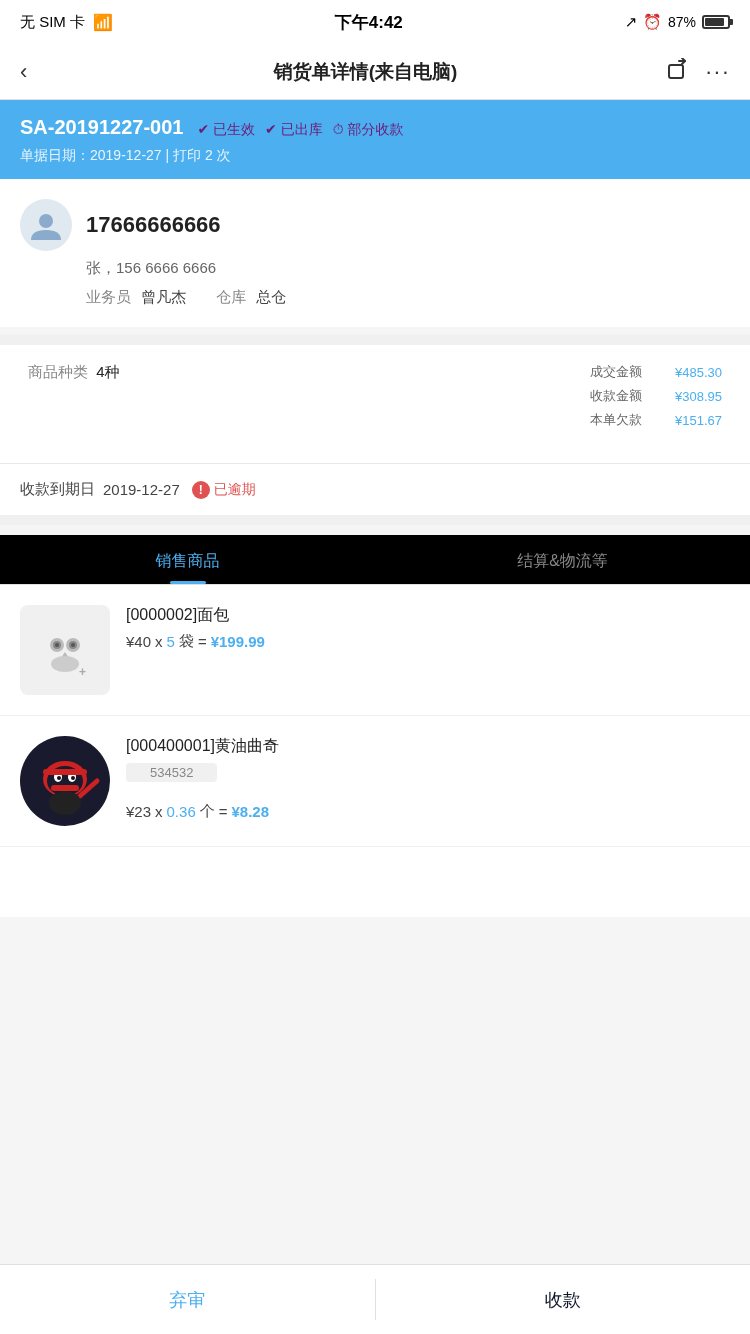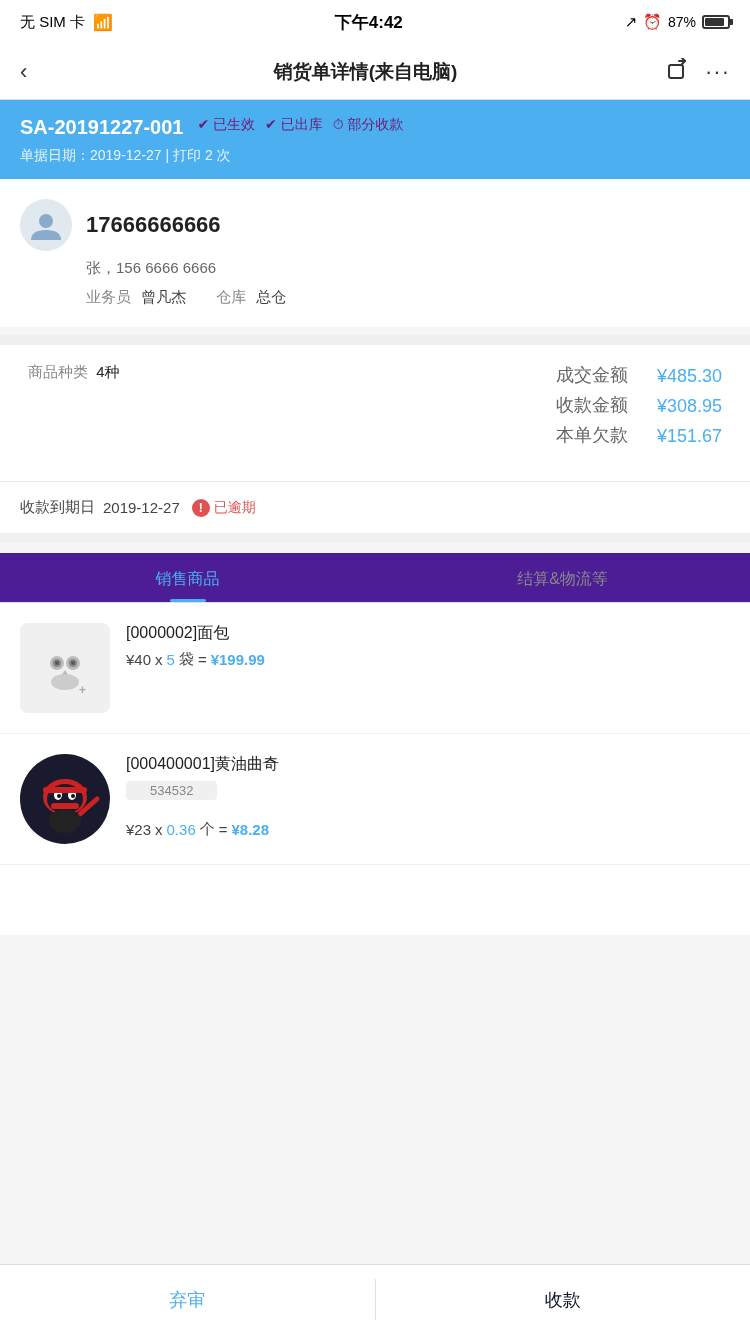--- a/index.html
+++ b/index.html
@@ -79,21 +79,21 @@
       cursor: pointer;
     }
 
     
     .order-header {
       background: #4BAFF0;
       padding: 16px 20px 14px;
     }
     .order-header-top {
       display: flex;
-      align-items: flex-start;
+      align-items: flex-end;
       gap: 14px;
       margin-bottom: 8px;
     }
     .order-id {
       font-size: 20px;
       font-weight: 700;
       color: #fff;
     }
     .status-badges {
       display: flex;
@@ -175,24 +175,23 @@
       justify-content: space-between;
       align-items: flex-start;
     }
     .summary-left { font-size: 15px; color: #444; }
     .summary-left .label { color: #888; margin-right: 4px; }
     .summary-left .value { color: #222; font-weight: 500; }
     .summary-right { text-align: right; }
     .summary-right-row {
       display: flex;
       justify-content: flex-end;
-      align-items: flex-end;
-      gap: 14px;
+      align-items: center;
       margin-bottom: 6px;
-      font-size: 18px;
+      font-size: 13px;
     }
     .summary-right-row:last-child { margin-bottom: 16px; }
     .summary-amount-label { color: #666; }
     .summary-amount-value { color: #4BAFF0; font-weight: 500; min-width: 80px; text-align: right; }
 
     
     .due-section {
       background: #fff;
       padding: 16px 20px;
       display: flex;
@@ -219,21 +218,21 @@
       color: #fff;
       font-size: 12px;
       display: flex;
       align-items: center;
       justify-content: center;
       font-weight: 700;
     }
 
     
     .tabs-section {
-      background: #4c1d95;
+      background: #000000;
       margin-top: 10px;
     }
     .tabs-row {
       display: flex;
       border-bottom: 1px solid #e0e0e0;
     }
     .tab-item {
       flex: 1;
       text-align: center;
       padding: 16px 0 12px;

